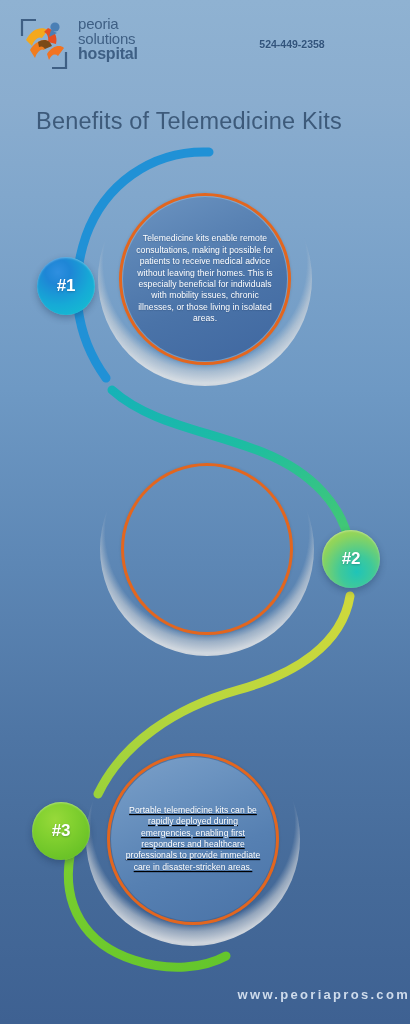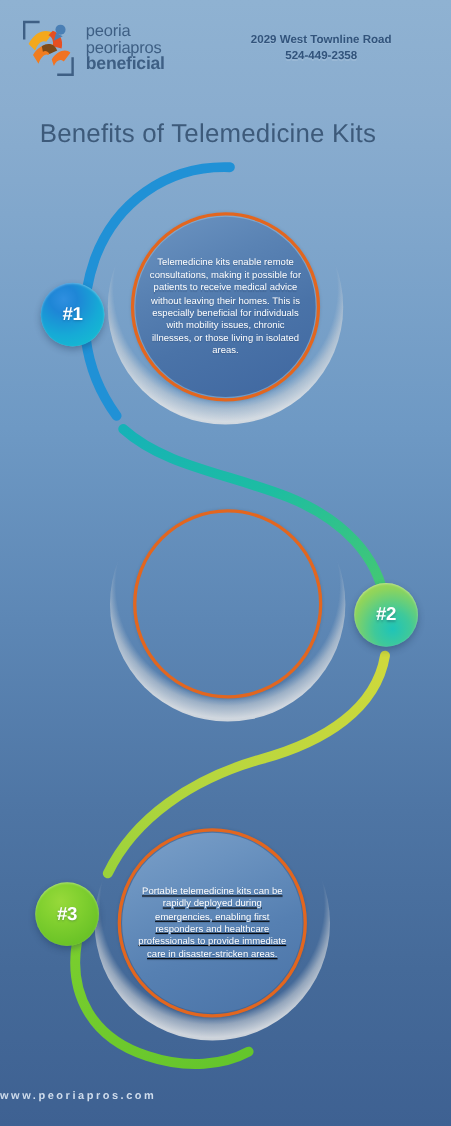--- a/index.html
+++ b/index.html
@@ -30,21 +30,20 @@
     top: 0; left: 0;
     width: 410px;
     height: 88px;
     display: flex;
     align-items: center;
     padding: 0 16px;
   }
 
   .logo-block {
     display: flex;
-    align-items: center;
     gap: 6px;
     width: 180px;
   }
 
   .logo-mark {
     position: relative;
     width: 56px;
     height: 56px;
     flex: none;
   }
@@ -199,23 +198,23 @@
     left: 32px; top: 802px;
     background: radial-gradient(circle at 40% 30%, #97d93a 0%, #83d130 32%, #6dc428 70%, #5fba26 100%);
   }
 
   
   .footer {
     position: absolute;
     left: 0;
     bottom: 22px;
     width: 410px;
-    text-align: left;
+    text-align: right;
     color: #cfdcec;
-    font-size: 10px;
+    font-size: 13px;
     font-weight: 700;
     letter-spacing: 2.3px;
   }
 </style>
 </head>
 <body>
 
 <svg class="arc-layer" viewBox="0 0 410 1024" preserveAspectRatio="none" aria-hidden="true">
   <defs>
     <linearGradient id="gradArc2" x1="0" y1="0" x2="1" y2="1">
@@ -259,27 +258,26 @@
         <path d="M28 18 C34 8 44 8 48 14 L40 22 C37 18 32 20 30 26 Z" fill="#f4a81d" opacity="0.0"></path>
         <path d="M32 12 C38 14 42 20 40 28 L32 26 C33 21 31 17 28 16 Z" fill="#e64f22"></path>
         <path d="M22 26 C28 22 34 24 36 30 L29 33 C27 30 25 30 23 31 Z" fill="#7c4a18"></path>
         <path d="M31 38 C36 30 44 28 48 32 L42 40 C39 37 35 39 33 44 Z" fill="#f27321"></path>
         <circle cx="39" cy="11" r="4.6" fill="#4a7fb5"></circle>
         <path d="M35 14 L33 21 L41 17 Z" fill="#4a7fb5"></path>
       </svg>
     </span>
     <span class="logo-words">
       <span class="lw1">peoria</span>
-      <span class="lw2">peoriapros</span>
-      <span class="lw3">beneficial</span>
+      <span class="lw2">solutions</span>
+      <span class="lw3">hospital</span>
     </span>
   </div>
 
   <div class="address">
-    <div>2029 West Townline Road</div>
     <div>524-449-2358</div>
   </div>
 </div>
 
 <h1 class="page-title">Benefits of Telemedicine Kits</h1>
 
 <div class="node node-1">
   <div class="ring-outer"></div>
   <div class="ring-orange"></div>
   <div class="disc">

